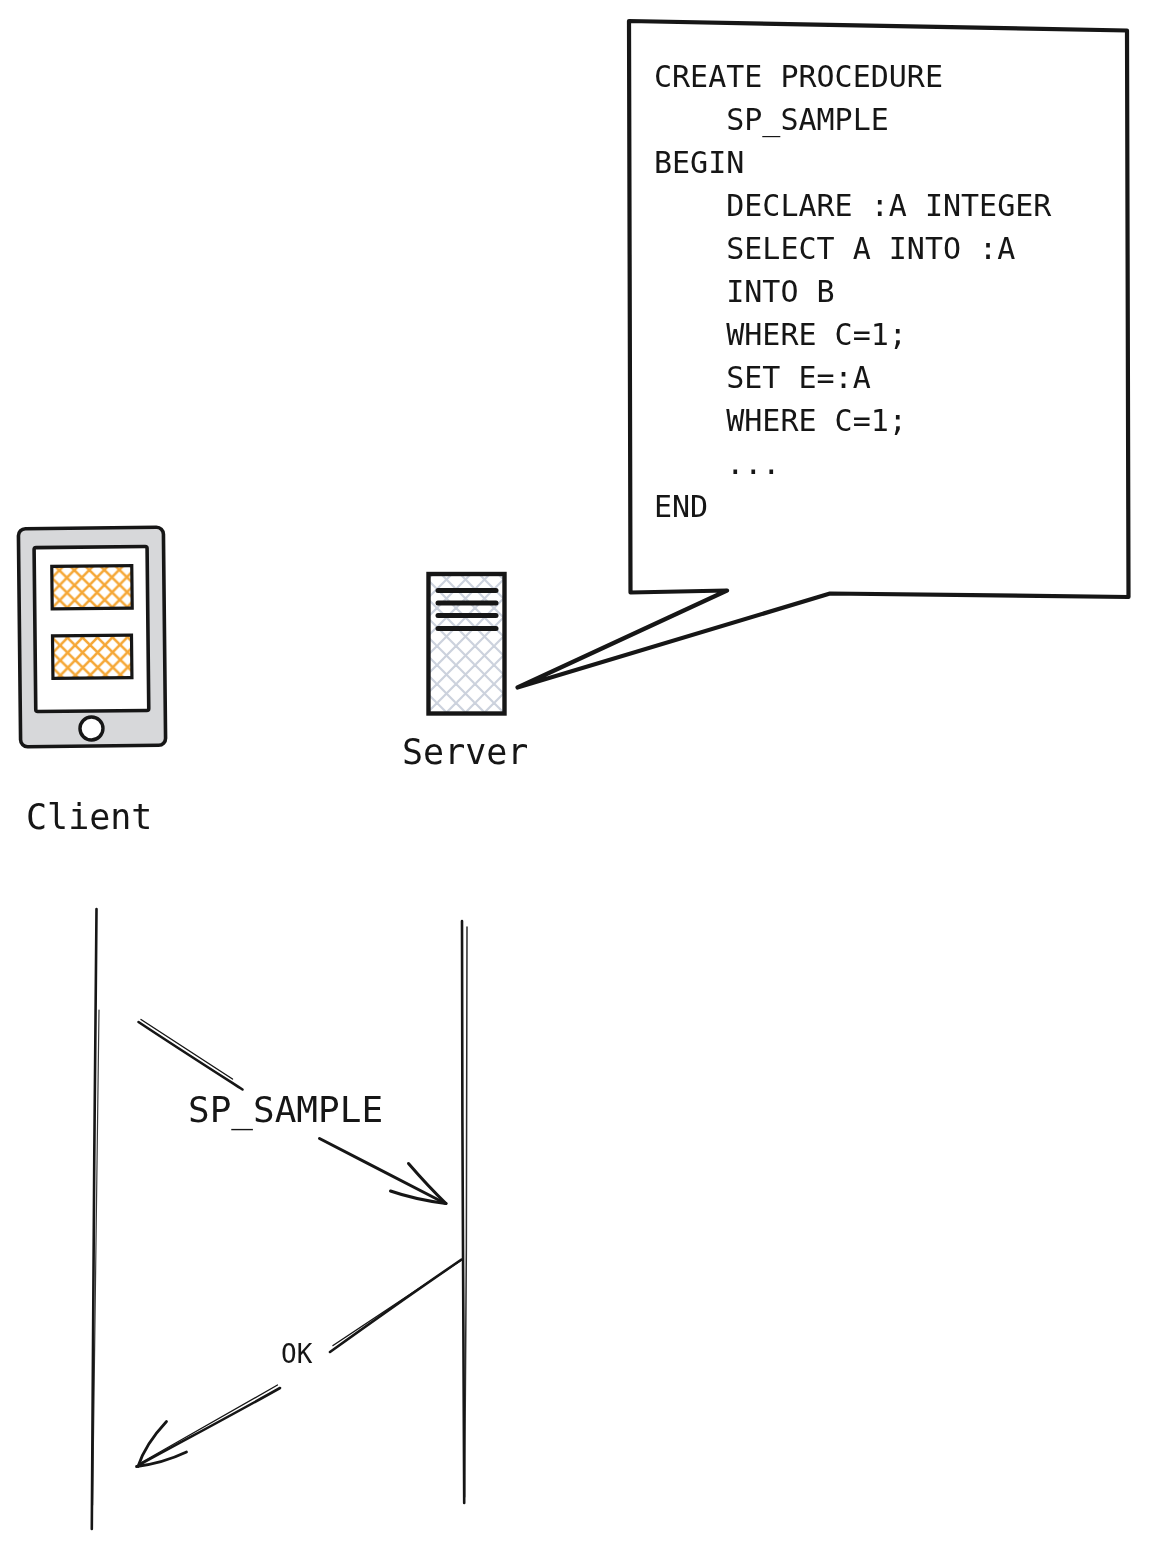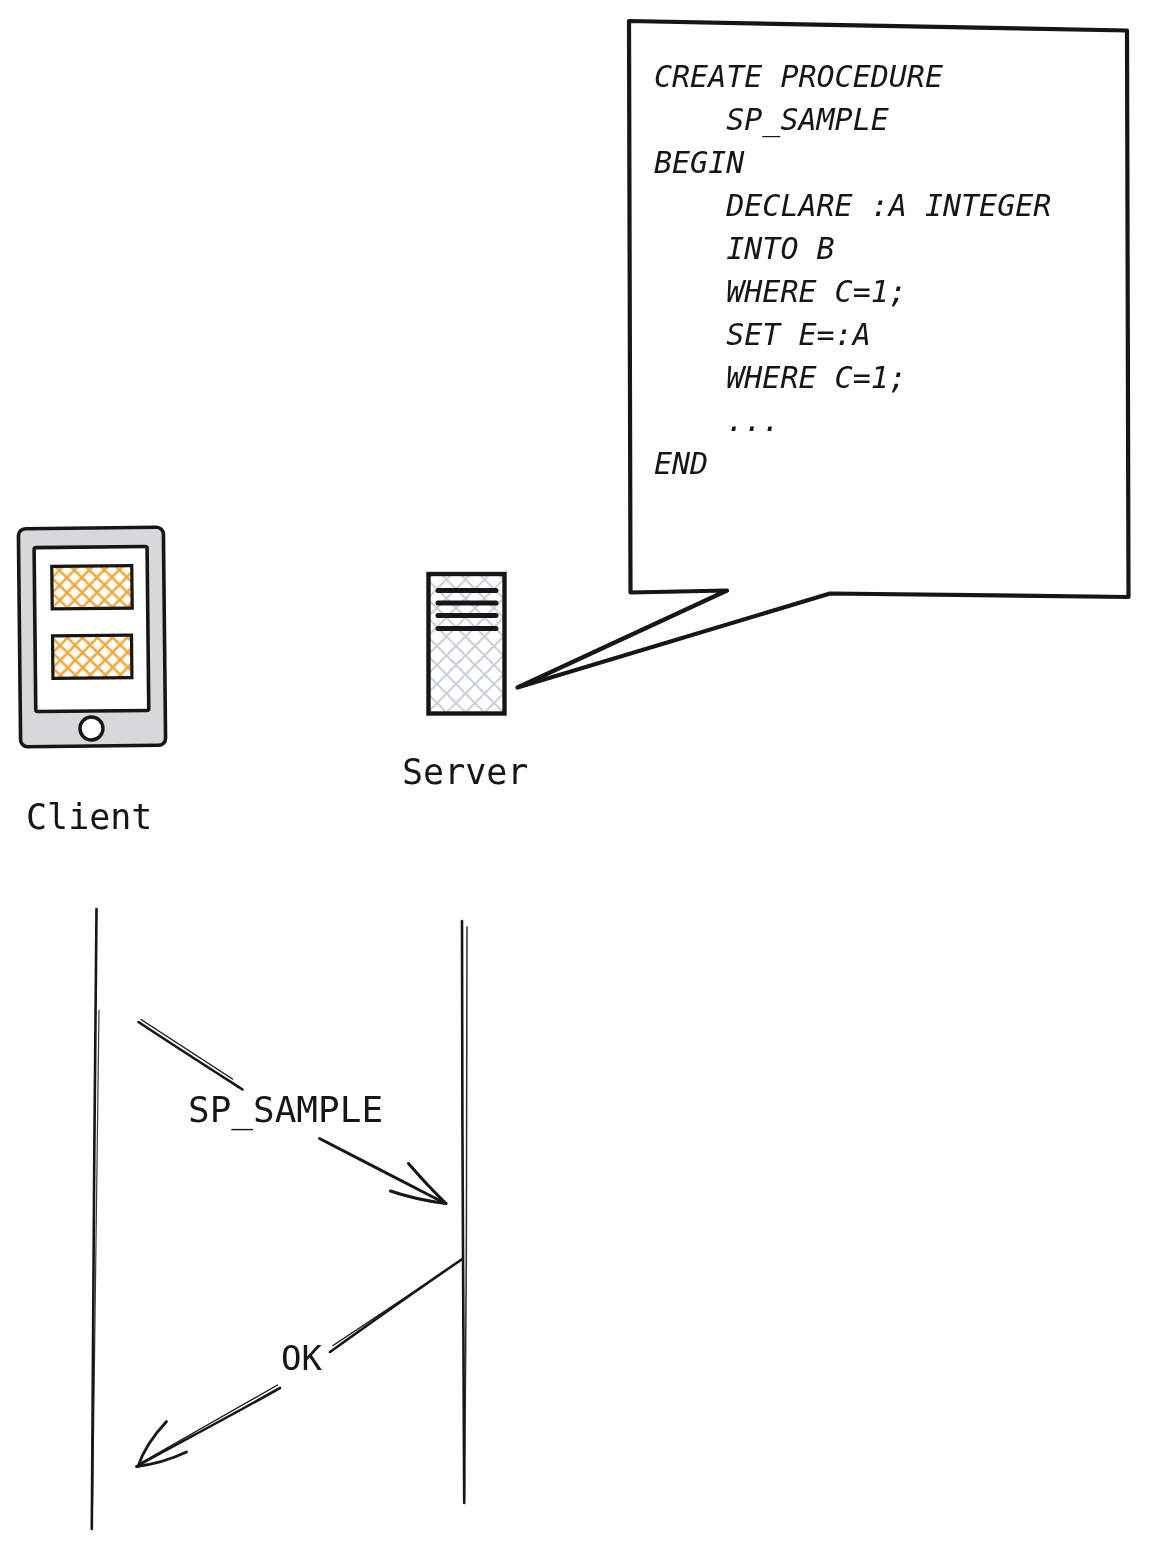--- a/index.html
+++ b/index.html
@@ -14,39 +14,39 @@
   .canvas{
     position:relative;
     width:1162px;height:1547px;
     background:var(--paper);
     overflow:hidden;
     font-family:"DejaVu Sans Mono","Liberation Mono",monospace;
     color:var(--ink);
   }
   svg.scene{position:absolute;left:0;top:0;width:1162px;height:1547px;display:block;}
   .code-block{
-    position:absolute;left:654px;top:55px;width:470px;font-style:italic;
+    position:absolute;left:654px;top:55px;width:470px;
   }
   .code-line{
     white-space:pre;
     font-size:30px;
     line-height:43px;
     letter-spacing:0px;
   }
   .hand-label{
     position:absolute;
     white-space:pre;
     line-height:1em;
   }
   .node-label{font-size:35px;}
   .msg-label{font-size:36px;}
   #label-client{left:26px;top:800px;}
-  #label-server{left:402px;top:735px;margin-top:20px;}
+  #label-server{left:402px;top:735px;}
   #label-sp-sample{left:188px;top:1092px;}
-  #label-ok{left:281px;top:1341px;font-size:34px;text-align:right;}
+  #label-ok{left:281px;top:1341px;font-size:26px;text-align:right;}
 </style>
 </head>
 <body>
 
 <div class="canvas">
 
   <svg class="scene" viewBox="0 0 1162 1547" xmlns="http://www.w3.org/2000/svg">
     <defs>
       <pattern id="hatchOrange" width="15" height="15" patternUnits="userSpaceOnUse">
         <path d="M0 0 L15 15" stroke="var(--screen-hatch)" stroke-width="2.6" fill="none"></path>
@@ -104,20 +104,21 @@
         <path stroke-width="2.8" d="M 186.5 1452 C 168.5 1460.5 152.5 1464.5 136.5 1466.5"></path>
       </g>
     </g>
   </svg>
 
   <div class="code-block">
     <div class="code-line">CREATE PROCEDURE</div>
     <div class="code-line">    SP_SAMPLE</div>
     <div class="code-line">BEGIN</div>
     <div class="code-line">    DECLARE :A INTEGER</div>
+    <div class="code-line">    SELECT A INTO :A</div>
     <div class="code-line">    INTO B</div>
     <div class="code-line">    WHERE C=1;</div>
     <div class="code-line">    SET E=:A</div>
     <div class="code-line">    WHERE C=1;</div>
     <div class="code-line">    ...</div>
     <div class="code-line">END</div>
   </div>
 
   <div id="label-client" class="hand-label node-label">Client</div>
   <div id="label-server" class="hand-label node-label">Server</div>

